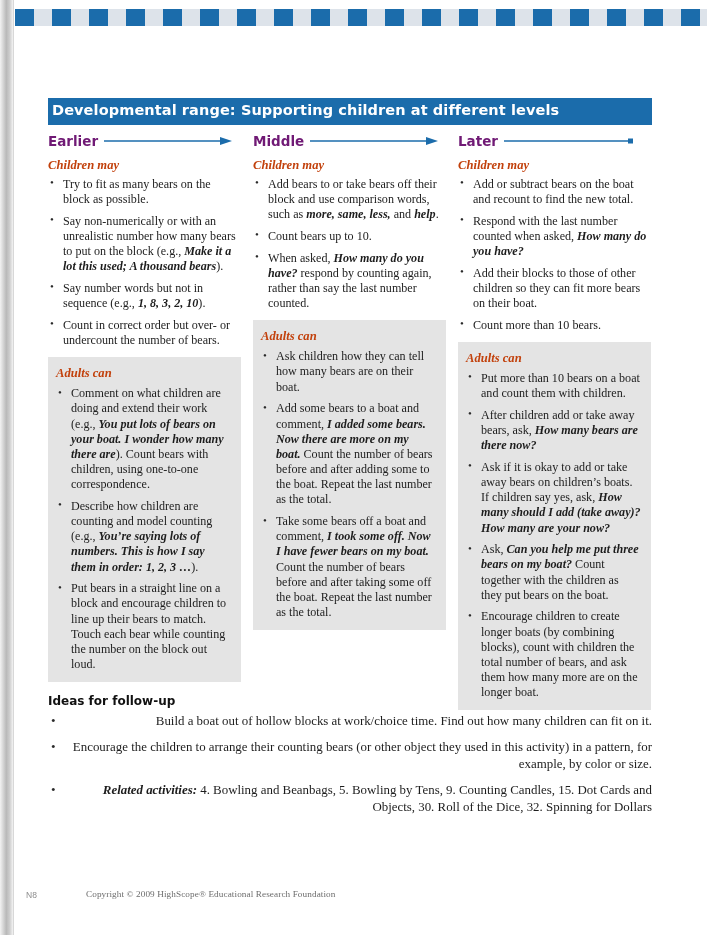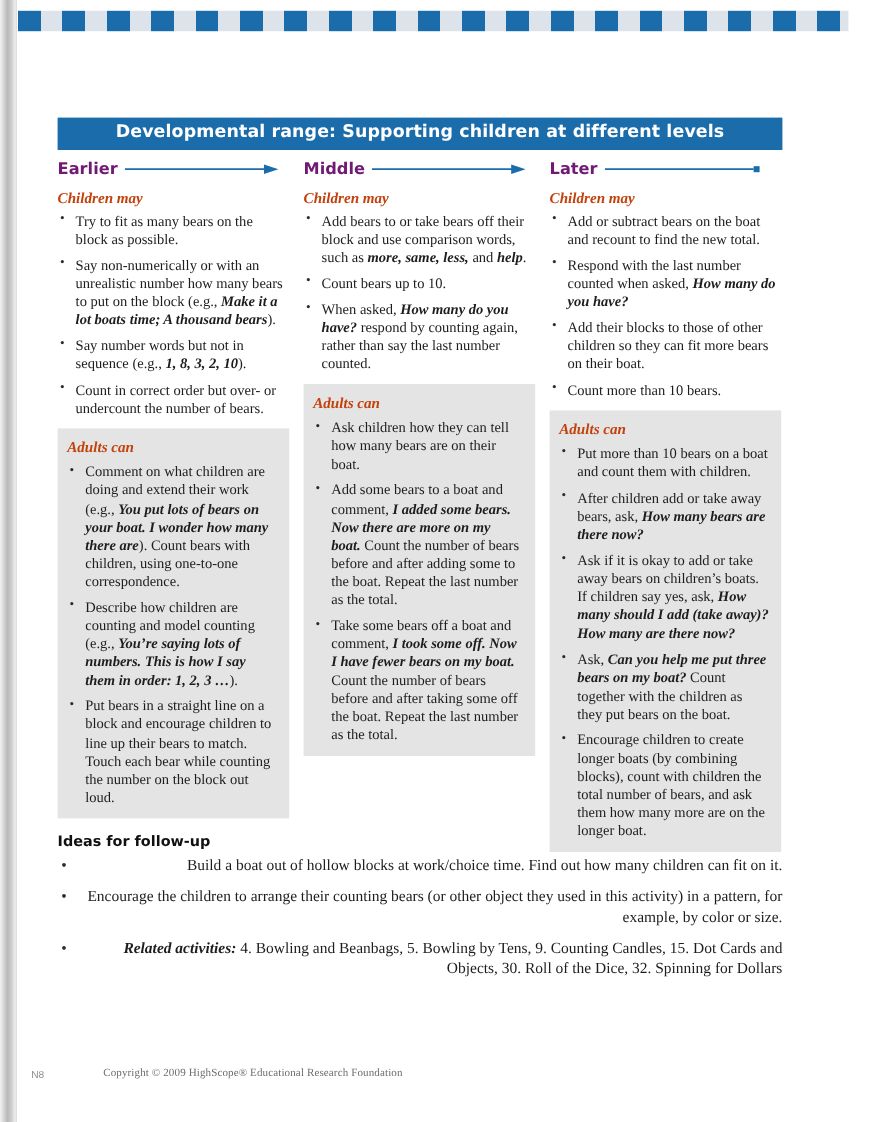--- a/index.html
+++ b/index.html
@@ -58,21 +58,21 @@
     width: 604px;
   }
 
   .devrange-title {
     background: #1b6cab;
     color: #ffffff;
     font-family: "DejaVu Sans", sans-serif;
     font-weight: bold;
     font-size: 14.5px;
     letter-spacing: 0.1px;
-    text-align: center;
+    text-align: left;
     padding: 5px 4px 6px 4px;
     line-height: 1.1;
   }
 
   .cols {
     display: flex;
     margin-top: 7px;
   }
   .col {
     width: 193px;
@@ -229,21 +229,21 @@
               <svg width="130" height="10" viewBox="0 0 130 10">
                 <line x1="0" y1="5" x2="118" y2="5" stroke="#1b6cab" stroke-width="1.4"></line>
                 <polygon points="116,1 128,5 116,9" fill="#1b6cab"></polygon>
               </svg>
             </span>
           </div>
           <div class="children-block">
             <div class="subhead">Children may</div>
             <ul class="blist">
                 <li>Try to fit as many bears on the block as possible.</li>
-                <li>Say non-numerically or with an unrealistic number how many bears to put on the block (e.g., <i>Make it a lot boats time; A thousand bears</i>).</li>
+                <li>Say non-numerically or with an unrealistic number how many bears to put on the block (e.g., <i>Make it a lot this used; A thousand bears</i>).</li>
                 <li>Say number words but not in sequence (e.g., <i>1, 8, 3, 2, 10</i>).</li>
                 <li>Count in correct order but over- or undercount the number of bears.</li>
               </ul>
           </div>
           <div class="adults-box">
             <div class="subhead">Adults can</div>
             <ul class="blist">
                 <li>Comment on what children are doing and extend their work (e.g., <i>You put lots of bears on your boat. I wonder how many there are</i>). Count bears with children, using one-to-one correspondence.</li>
                 <li>Describe how children are counting and model counting (e.g., <i>You’re saying lots of numbers. This is how I say them in order: 1, 2, 3 …</i>).</li>
                 <li>Put bears in a straight line on a block and encourage children to line up their bears to match. Touch each bear while counting the number on the block out loud.</li>
@@ -296,21 +296,21 @@
                 <li>Respond with the last number counted when asked, <i>How many do you have?</i></li>
                 <li>Add their blocks to those of other children so they can fit more bears on their boat.</li>
                 <li>Count more than 10 bears.</li>
               </ul>
           </div>
           <div class="adults-box">
             <div class="subhead">Adults can</div>
             <ul class="blist">
                 <li>Put more than 10 bears on a boat and count them with children.</li>
                 <li>After children add or take away bears, ask, <i>How many bears are there now?</i></li>
-                <li>Ask if it is okay to add or take away bears on children’s boats. If children say yes, ask, <i>How many should I add (take away)? How many are there now?</i></li>
+                <li>Ask if it is okay to add or take away bears on children’s boats. If children say yes, ask, <i>How many should I add (take away)? How many are your now?</i></li>
                 <li>Ask, <i>Can you help me put three bears on my boat?</i> Count together with the children as they put bears on the boat.</li>
                 <li>Encourage children to create longer boats (by combining blocks), count with children the total number of bears, and ask them how many more are on the longer boat.</li>
               </ul>
           </div>
         </div>
 
       </div>
     </section>
 
     <section class="followup">

